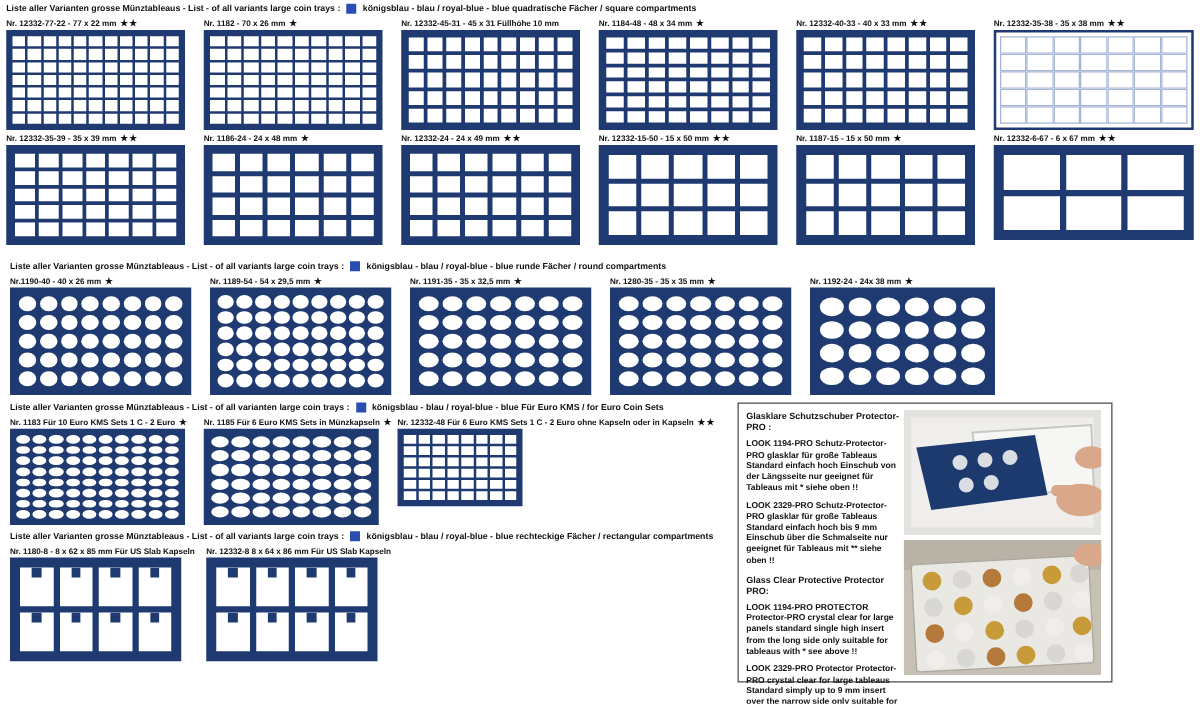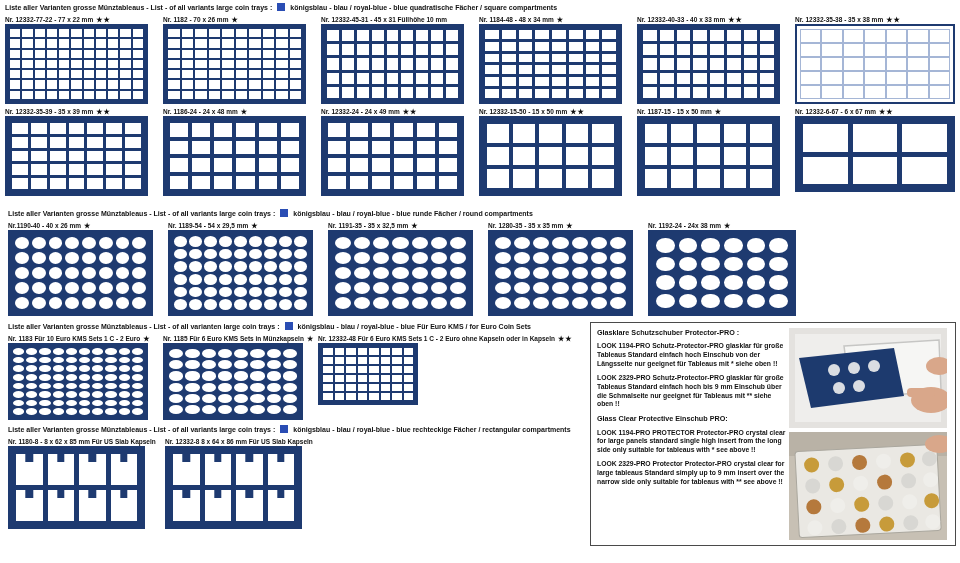--- a/index.html
+++ b/index.html
@@ -11,21 +11,21 @@
   .tray-row{display:flex;align-items:flex-start;margin-top:3px}
   .tray-item{flex:0 0 auto}
   .tray-label{font-size:6.5px;font-weight:bold;color:#111;white-space:nowrap;height:9px;line-height:9px;overflow:visible}
   .stars{font-size:7px;letter-spacing:1px;margin-left:3px}
   .tray{display:grid;background:var(--navy,#1e3a70);width:100%}
   .cell{background:#ffffff;position:relative;overflow:hidden}
   .shape-circle .cell{border-radius:50%}
   .tray.light{background:#ffffff;border:2px solid var(--navy,#1e3a70)}
   .tray.light .cell{background:#ffffff;border:1px solid #a5b6d6}
   .notch{position:absolute;top:0;left:50%;transform:translateX(-50%);width:28%;height:8px;background:var(--navy,#1e3a70);display:block}
-  .protector{position:absolute;left:590px;top:322px;width:366px;height:224px;border:1px solid #4a4a4a;background:#fff;padding:5px 6px;display:flex;gap:0}
+  .protector{position:absolute;left:590px;top:322px;width:300px;height:224px;border:1px solid #4a4a4a;background:#fff;padding:5px 6px;display:flex;gap:0}
   .prot-text{flex:1;font-size:6.8px;font-weight:bold;line-height:1.3;color:#111}
   .prot-text p{margin:5px 0}
   .prot-title{font-size:7.2px;font-weight:bold;margin-bottom:2px}
   .prot-photos{width:160px;display:flex;flex-direction:column;gap:4px}
   .prot-photos svg{display:block}
 </style>
 </head>
 <body>
 
 <div class="page">
@@ -1025,21 +1025,21 @@
           </div>
         </div>
       </div>
     </div>
 
   <div class="protector">
     <div class="prot-text">
       <div class="prot-title">Glasklare Schutzschuber Protector-PRO :</div>
       <p><b>LOOK 1194-PRO</b><span> Schutz-Protector-PRO glasklar für große Tableaus Standard einfach hoch Einschub von der Längsseite nur geeignet für Tableaus mit  * siehe oben !!</span></p>
       <p><b>LOOK 2329-PRO</b><span> Schutz-Protector-PRO glasklar für große Tableaus Standard einfach hoch bis 9 mm Einschub über die Schmalseite nur geeignet für Tableaus mit ** siehe oben !!</span></p>
-      <div class="prot-title">Glass Clear Protective Einschub PRO:</div>
+      <div class="prot-title">Glass Clear Protective Protector PRO:</div>
       <p><b>LOOK 1194-PRO PROTECTOR</b><span> Protector-PRO crystal clear for large panels standard single high insert from the long side only suitable for tableaus with * see above !!</span></p>
       <p><b>LOOK 2329-PRO Protector</b><span> Protector-PRO crystal clear for large tableaus Standard simply up to 9 mm insert over the narrow side only suitable for tableaus with ** see above !!</span></p>
     </div>
     <div class="prot-photos">
       <svg width="158" height="100" viewBox="0 0 158 100">
         <rect width="158" height="100" fill="#e4e2df"></rect>
         <rect x="6" y="6" width="146" height="88" fill="#efeeec"></rect>
         <polygon points="55,18 150,12 152,62 62,72" fill="#f7f7f5" stroke="#c2c2c0" stroke-width="1.5" opacity="0.9"></polygon>
         <polygon points="10,30 105,20 115,68 22,80" fill="#1d3a6e"></polygon>
         <circle cx="45" cy="42" r="6" fill="#f0f0ee" opacity="0.9"></circle>

